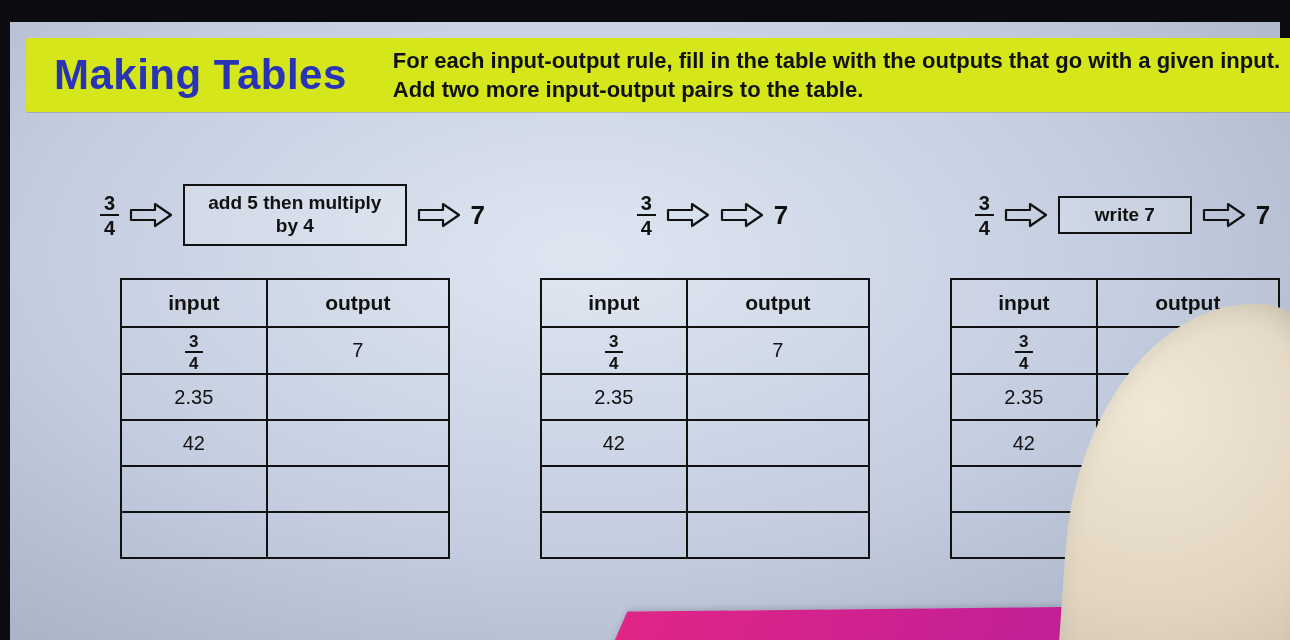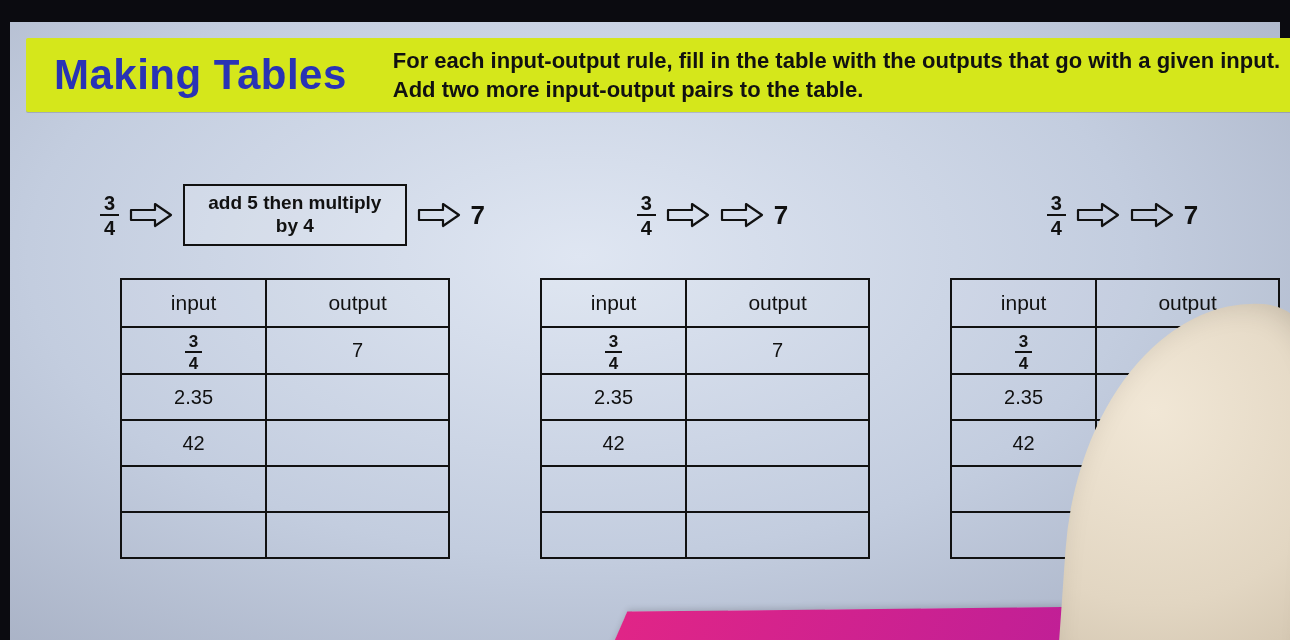--- a/index.html
+++ b/index.html
@@ -111,21 +111,21 @@
     font-size: 20px;
     color: #111;
   }
   table.io th, table.io td {
     border: 2px solid #111;
     text-align: center;
     vertical-align: middle;
   }
   table.io th {
     height: 44px;
-    font-weight: 400;
+    font-weight: 700;
     font-size: 21px;
     background: rgba(255,255,255,.04);
   }
   table.io td {
     height: 42px;
     font-weight: 500;
   }
   table.io td .frac { font-size:17px; }
 
   
@@ -269,20 +269,21 @@
     <div class="rule-row">
       <span class="frac">
         <span class="num">3</span>
         <span class="den">4</span>
       </span>
       <span class="arrow">
         <svg width="44" height="30" viewBox="0 0 44 30">
           <path d="M2 10 H26 V4 L42 15 L26 26 V20 H2 Z" fill="none" stroke="#111" stroke-width="2.2" stroke-linejoin="round"></path>
         </svg>
       </span>
+      <span class="rule-box">write 7</span>
       <span class="arrow">
         <svg width="44" height="30" viewBox="0 0 44 30">
           <path d="M2 10 H26 V4 L42 15 L26 26 V20 H2 Z" fill="none" stroke="#111" stroke-width="2.2" stroke-linejoin="round"></path>
         </svg>
       </span>
       <span class="rule-out">7</span>
     </div>
     <table class="io">
       <tbody>
         <tr>

